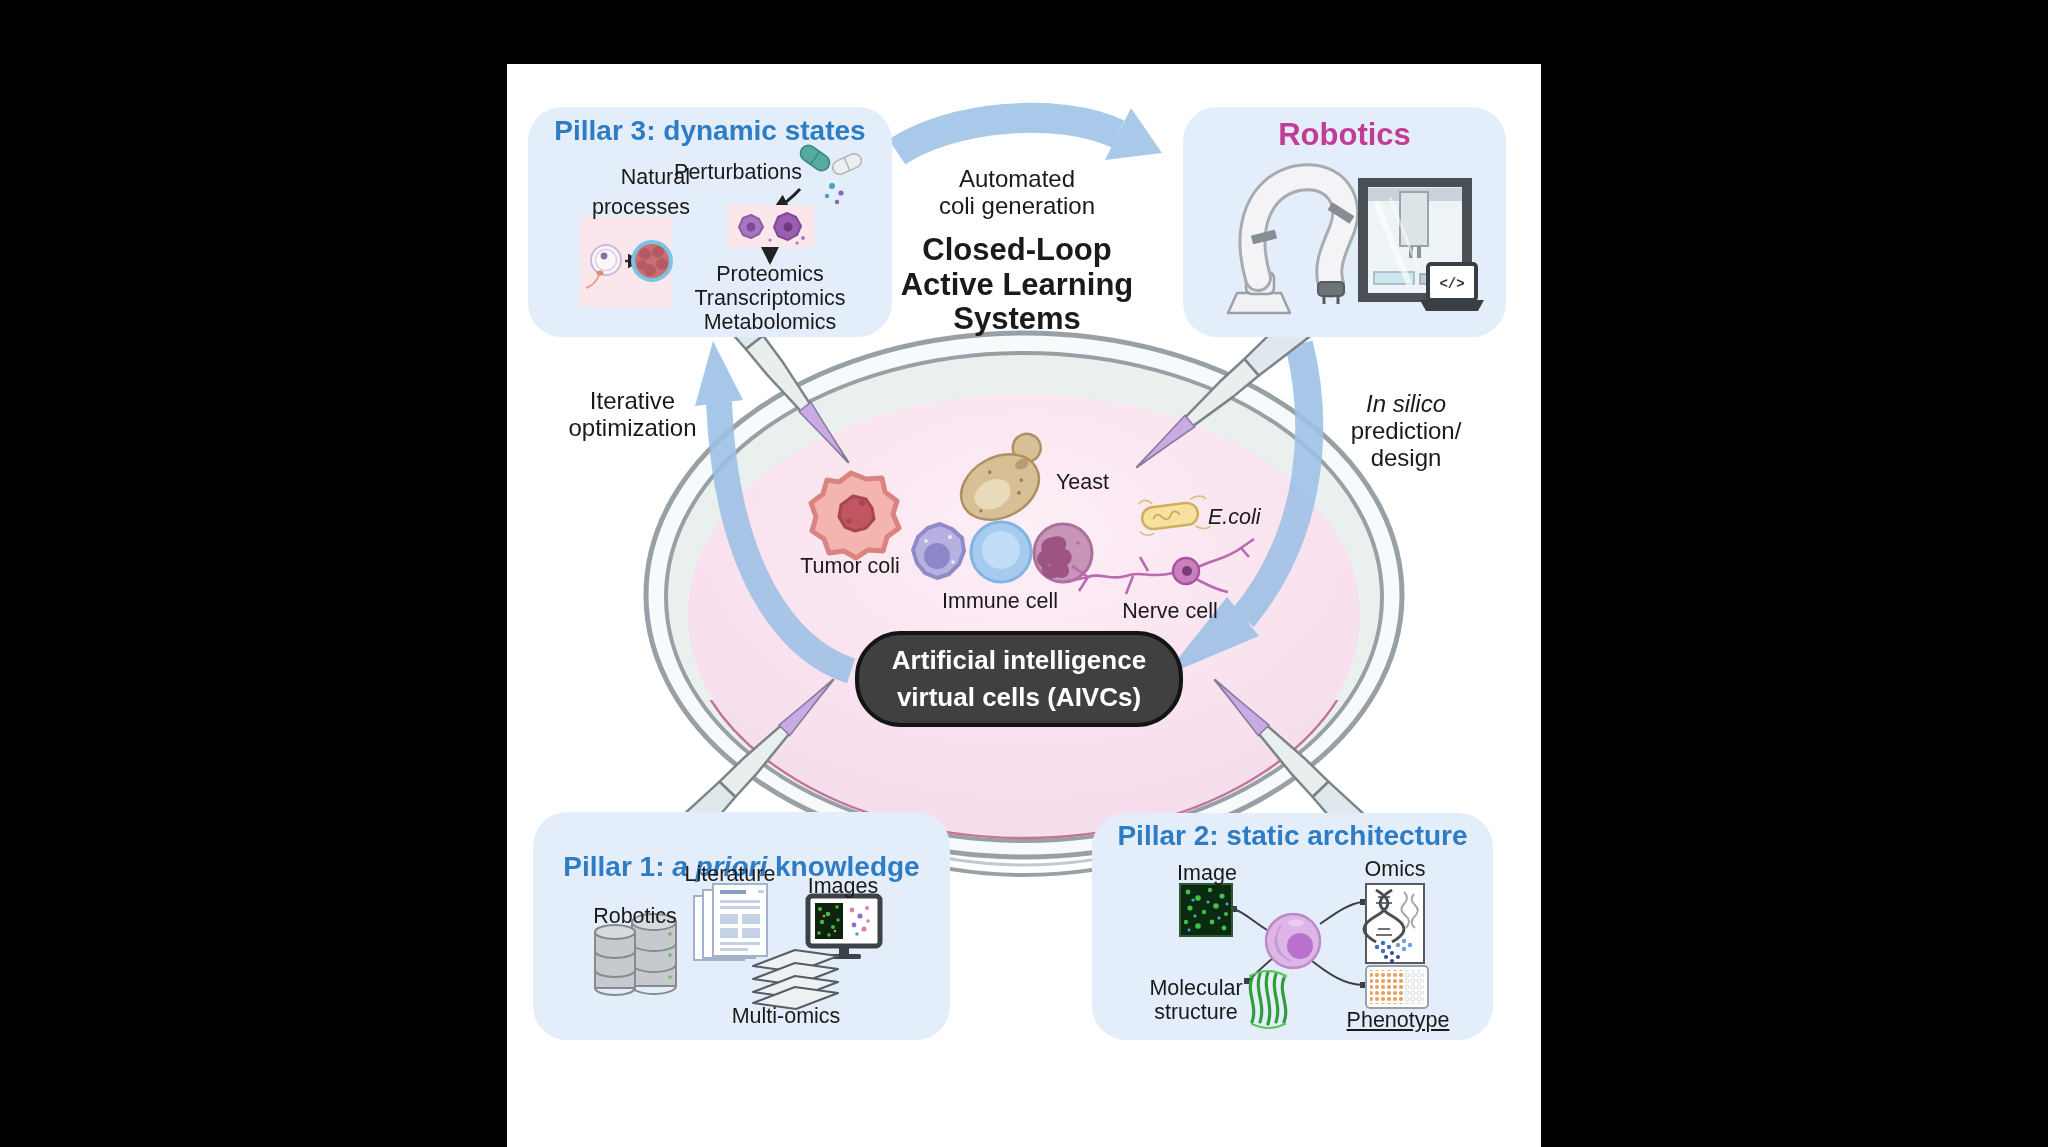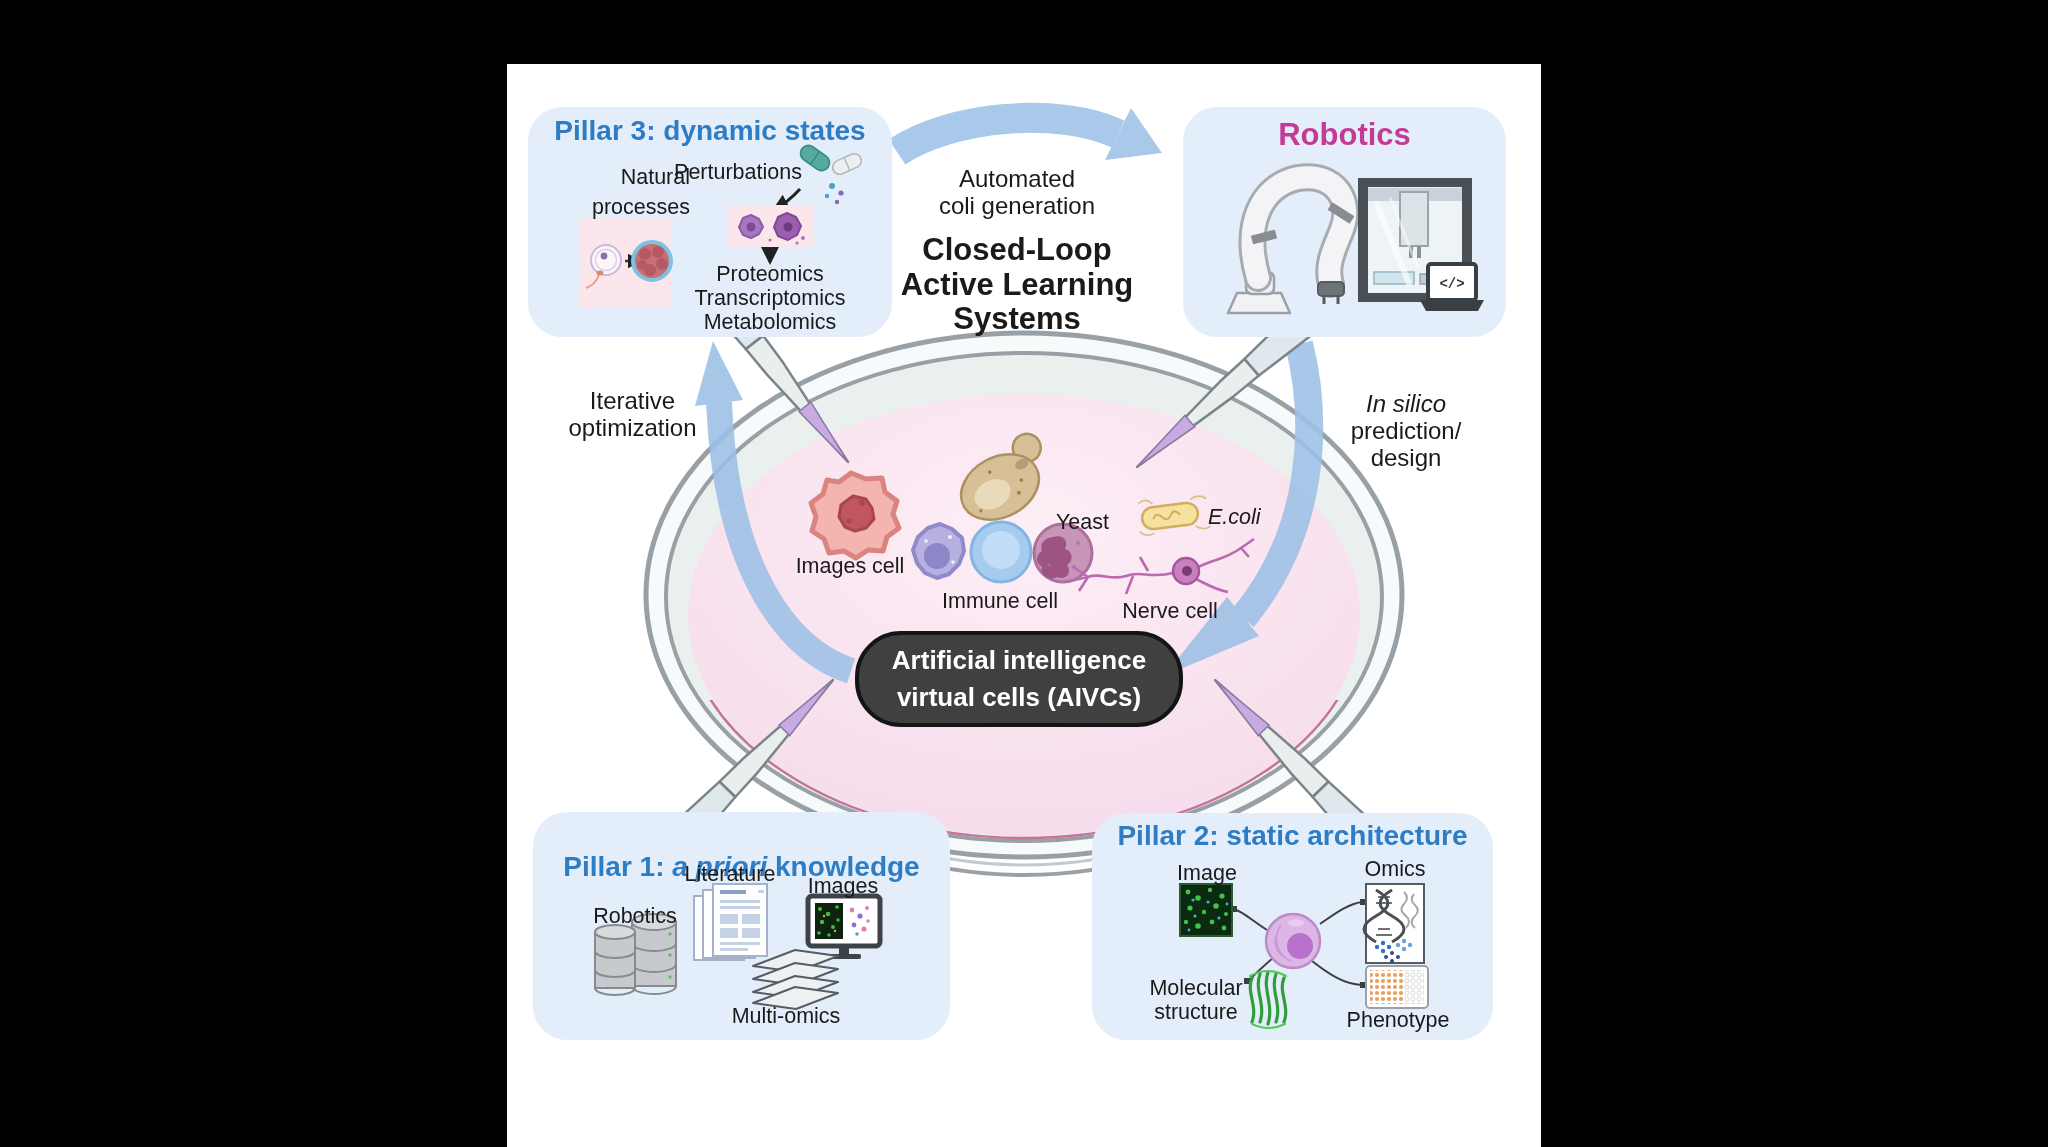--- a/index.html
+++ b/index.html
@@ -397,35 +397,35 @@
 <div class="txt big" style="left:1183px;top:118px;width:323px;color:#c23c95;">Robotics</div>
 
 <div class="txt mid" style="left:545px;top:388px;width:175px;">Iterative
 optimization</div>
 <div class="txt mid" style="left:1330px;top:364px;width:152px;">
   <span class="it">In silico</span>
   <div>prediction/
 design</div>
 </div>
 
-<div class="txt lbl" style="left:1056px;top:470px;width:100px;text-align:left;margin-top:40px;">Yeast</div>
+<div class="txt lbl" style="left:1056px;top:470px;width:100px;text-align:left;">Yeast</div>
 <div class="txt lbl it" style="left:1208px;top:505px;width:100px;text-align:left;">E.coli</div>
-<div class="txt lbl" style="left:790px;top:554px;width:120px;">Images cell</div>
+<div class="txt lbl" style="left:790px;top:554px;width:120px;">Tumor coli</div>
 <div class="txt lbl" style="left:940px;top:589px;width:120px;">Immune cell</div>
 <div class="txt lbl" style="left:1115px;top:599px;width:110px;">Nerve cell</div>
 
 <div id="badge" style="background: #404040;">Artificial intelligence
 virtual cells (AIVCs)</div>
 
 <div class="txt title" style="left:533px;top:821px;width:417px;color:#2e7dc4;">
   <span>Pillar 1: </span><span class="it">a priori</span><span> knowledge</span>
 </div>
 <div class="txt lbl" style="left:660px;top:862px;width:140px;">Literature</div>
 <div class="txt lbl" style="left:565px;top:904px;width:140px;">Robotics</div>
 <div class="txt lbl" style="left:783px;top:874px;width:120px;">Images</div>
 <div class="txt lbl" style="left:706px;top:1004px;width:160px;">Multi-omics</div>
 
 <div class="txt title" style="left:1092px;top:821px;width:401px;color:#2e7dc4;">Pillar 2: static architecture</div>
 <div class="txt lbl" style="left:1147px;top:861px;width:120px;">Image</div>
 <div class="txt lbl" style="left:1335px;top:857px;width:120px;">Omics</div>
 <div class="txt lbl" style="left:1126px;top:976px;width:140px;">Molecular
 structure</div>
-<div class="txt lbl" style="left:1338px;top:1008px;width:120px;">Phenotype</div>
+<div class="txt lbl" style="left:1338px;top:1008px;width:120px;text-decoration:underline;">Phenotype</div>
 
 </body></html>

